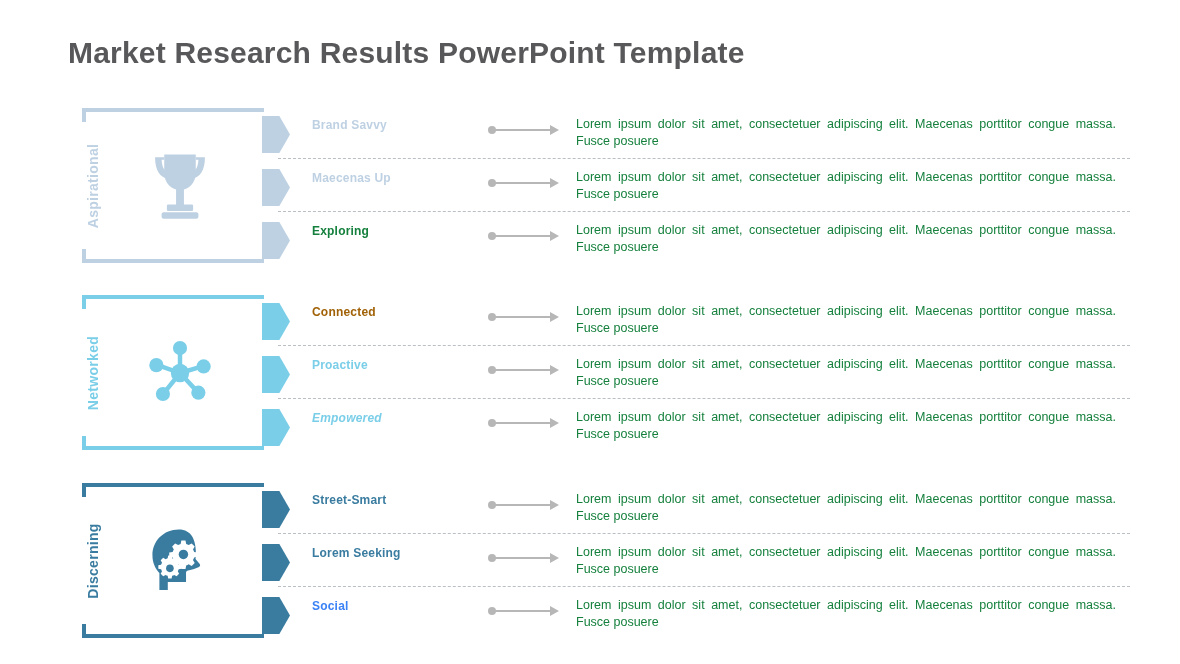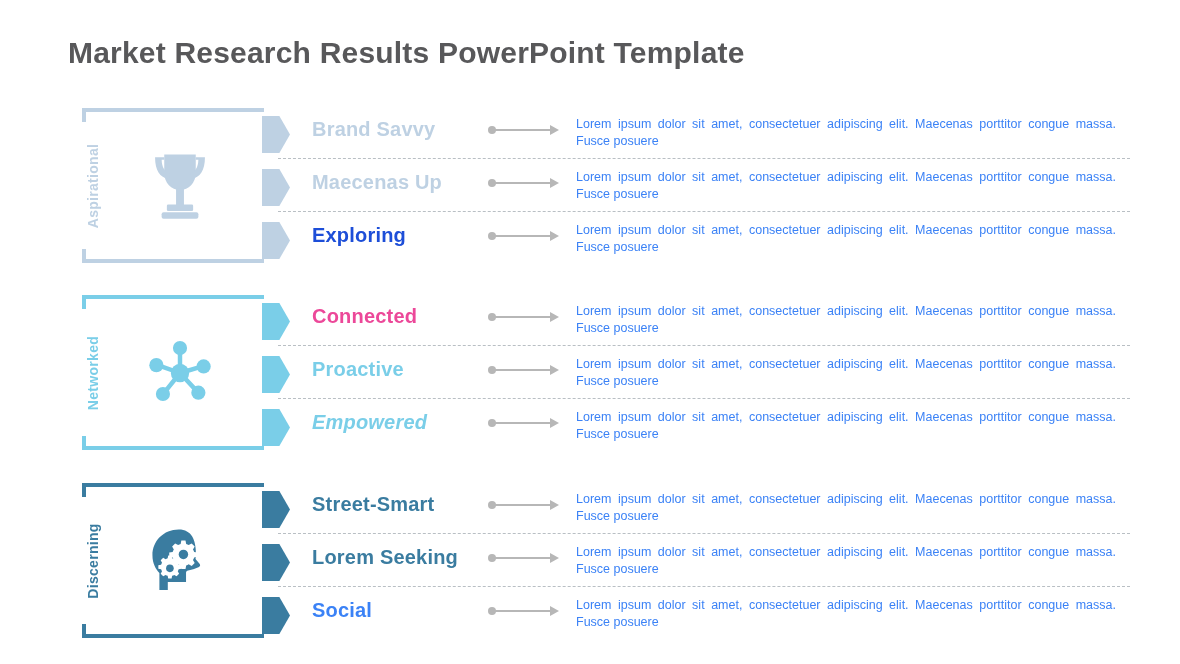--- a/index.html
+++ b/index.html
@@ -133,21 +133,21 @@
     top: 8px;
     width: 28px;
     height: 37px;
     clip-path: polygon(0 0, 62% 0, 100% 50%, 62% 100%, 0 100%);
   }
 
   .rlabel {
     position: absolute;
     left: 312px;
     top: 10px;
-    font-size: 20px;
+    font-size: 12px;
     font-weight: bold;
     letter-spacing: 0.2px;
     white-space: nowrap;
   }
 
   
   .conn {
     position: absolute;
     left: 488px;
     top: 16px;
@@ -182,21 +182,21 @@
     border-left: 9px solid #b7b7b7;
   }
 
   .body-text {
     position: absolute;
     left: 576px;
     top: 8px;
     width: 540px;
     font-size: 12.5px;
     line-height: 17px;
-    color: #3b82f6;
+    color: #15803d;
     text-align: justify;
   }
 
   
   .sep {
     position: absolute;
     left: 278px;
     width: 852px;
     height: 0;
     border-top: 1px dashed #b9bfc4;
@@ -256,21 +256,21 @@
         <div class="dot"></div>
         <div class="line"></div>
         <div class="head"></div>
       </div>
       <div class="body-text">Lorem ipsum dolor sit amet, consectetuer adipiscing elit. Maecenas porttitor congue massa. Fusce posuere</div>
     </div>
     <div class="sep s1"></div>
 
     <div class="row r2">
       <div class="chev" style="background: rgb(190, 209, 227);"></div>
-      <div class="rlabel" style="color: #1d4ed8;">Exploring</div>
+      <div class="rlabel" style="color: #15803d;">Exploring</div>
       <div class="conn">
         <div class="dot"></div>
         <div class="line"></div>
         <div class="head"></div>
       </div>
       <div class="body-text">Lorem ipsum dolor sit amet, consectetuer adipiscing elit. Maecenas porttitor congue massa. Fusce posuere</div>
     </div>
   </div>
 
   <div class="group g1">
@@ -301,21 +301,21 @@
           <circle cx="14" cy="26" r="5.4"></circle>
           <circle cx="50" cy="27" r="5.4"></circle>
           <circle cx="19" cy="48" r="5.4"></circle>
           <circle cx="46" cy="47" r="5.4"></circle>
         </g>
       </svg>
     </div>
 
     <div class="row r0">
       <div class="chev" style="background: rgb(122, 206, 232);"></div>
-      <div class="rlabel" style="color: #ec4899;">Connected</div>
+      <div class="rlabel" style="color: #a16207;">Connected</div>
       <div class="conn">
         <div class="dot"></div>
         <div class="line"></div>
         <div class="head"></div>
       </div>
       <div class="body-text">Lorem ipsum dolor sit amet, consectetuer adipiscing elit. Maecenas porttitor congue massa. Fusce posuere</div>
     </div>
     <div class="sep s0"></div>
 
     <div class="row r1">

